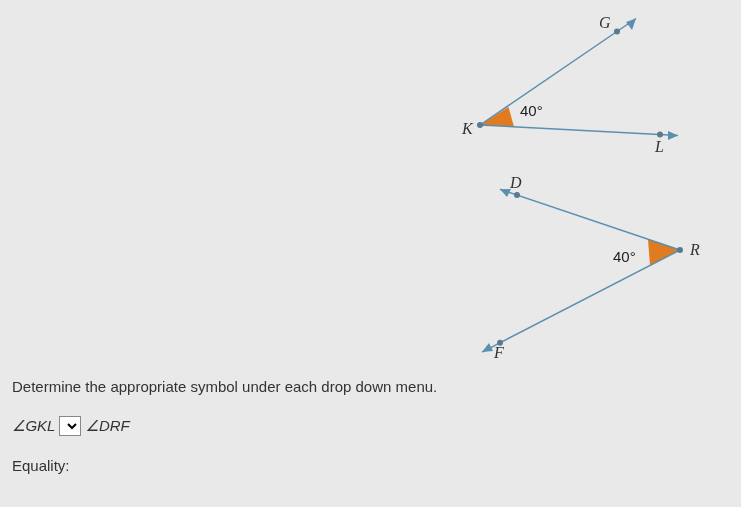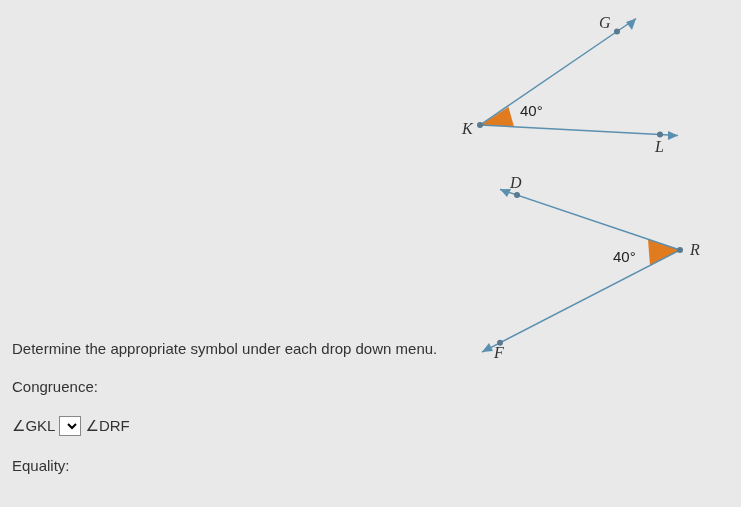--- a/index.html
+++ b/index.html
@@ -21,21 +21,21 @@
     height: 507px;
   }
   .text-block {
     position: absolute;
     left: 12px;
     bottom: 12px;
     font-size: 15px;
     color: #333;
   }
   .row { margin: 21px 0; display: flex; align-items: center; gap: 4px; }
-  .italic { }
+  .italic { font-style: italic; }
   select {
     font-size: 12px;
     border: 1px solid #888;
     background: #fff;
     height: 20px;
   }
   .pt-label {
     font-family: "Times New Roman", serif;
     font-style: italic;
     font-size: 16px;
@@ -74,20 +74,19 @@
   <circle cx="680" cy="250" r="3" fill="#5a7a90"></circle>
   <circle cx="500" cy="342.8" r="3" fill="#5a7a90"></circle>
   <text x="510" y="188" class="pt-label">D</text>
   <text x="690" y="255" class="pt-label">R</text>
   <text x="494" y="358" class="pt-label">F</text>
   <text x="613" y="262" class="angle-label">40°</text>
 </svg>
 
 <div class="text-block">
   <div class="row">Determine the appropriate symbol under each drop down menu.</div>
-  <div class="row">Congruence:</div>
   <div class="row">
     <span class="italic">∠GKL</span>
     <select><option></option></select>
     <span class="italic">∠DRF</span>
   </div>
   <div class="row">Equality:</div>
 </div>
 
 </body></html>

